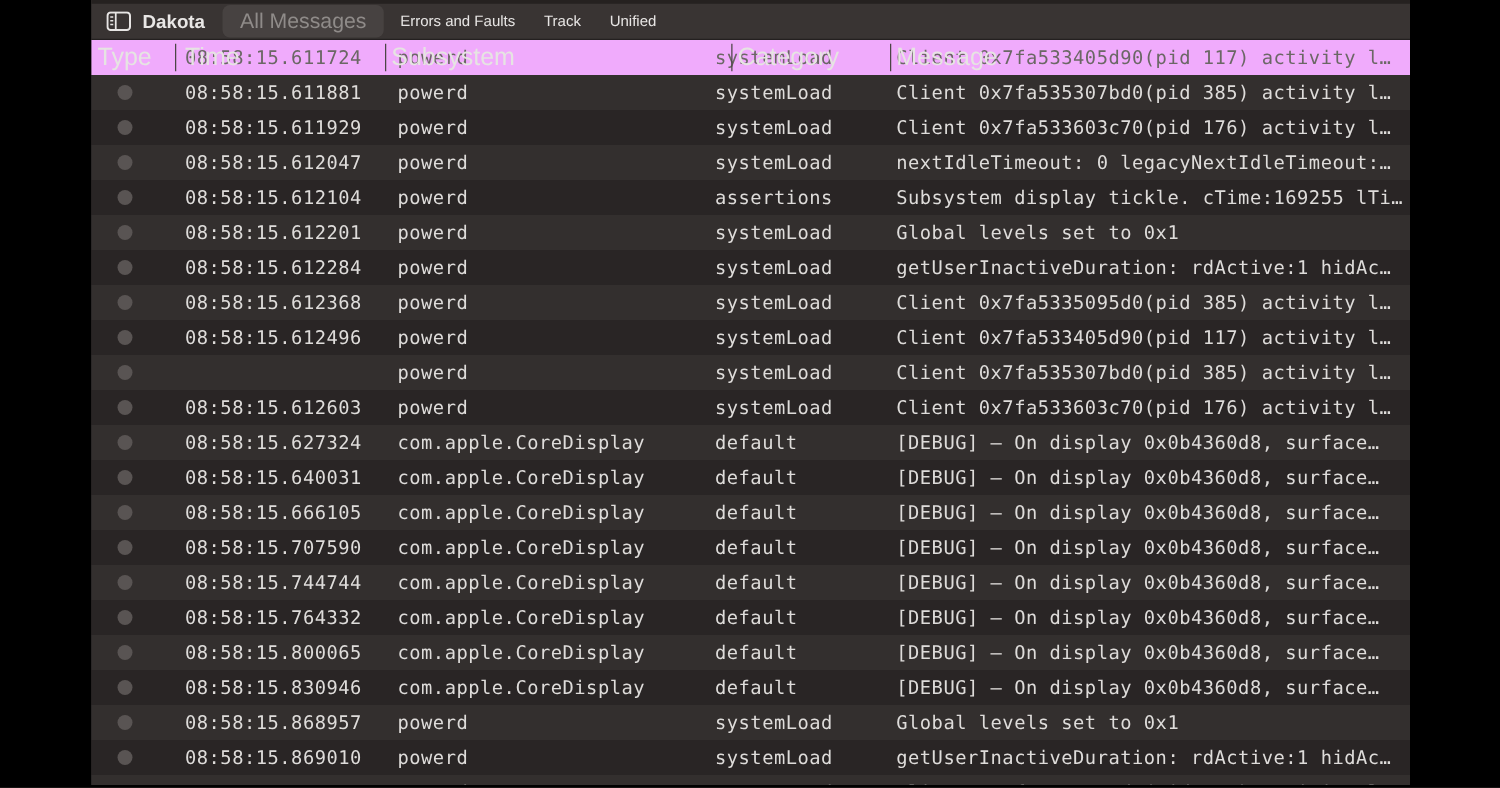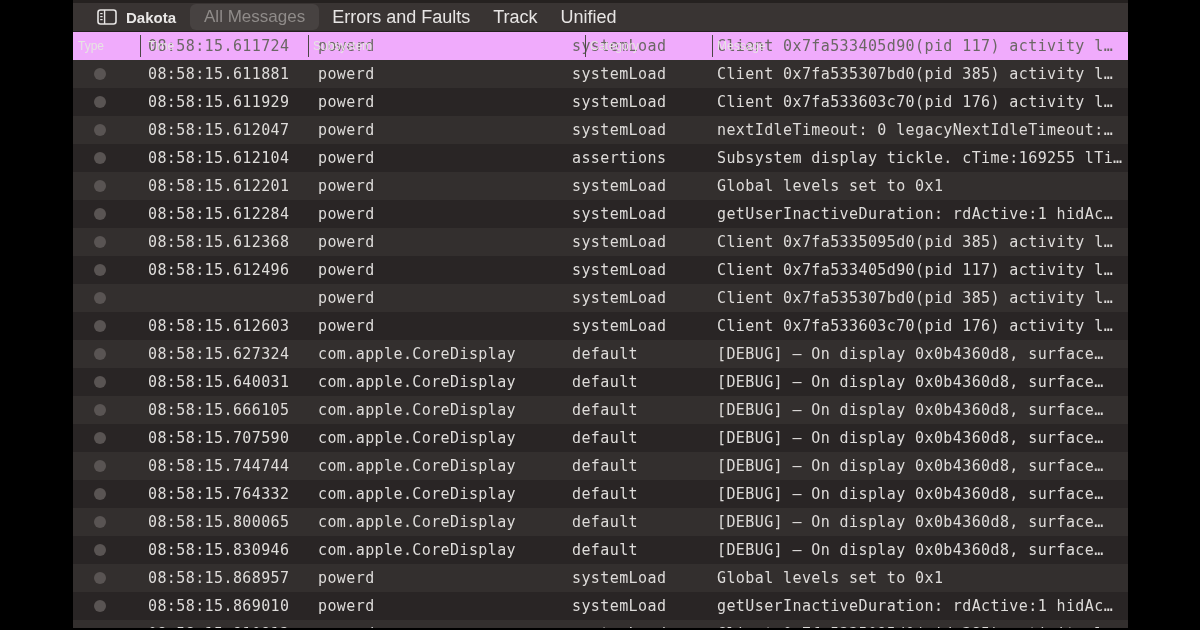--- a/index.html
+++ b/index.html
@@ -9,34 +9,34 @@
     -webkit-font-smoothing:antialiased;
   }
   .window{
     position:absolute;left:73px;top:0;width:1055px;height:628px;
     background:#2e2a29;overflow:hidden;
   }
   
   .toolbar{
     position:absolute;top:0;left:0;right:0;height:32px;box-sizing:border-box;
     background:#393433;border-top:3px solid #252120;border-bottom:1px solid #242020;
-    display:flex;align-items:center;padding-left:24px;
+    display:flex;align-items:center;padding-left:12px;
   }
   .tb-icon{width:20px;height:16px;flex:0 0 auto;display:block;cursor:default;}
   .tb-device{color:#e9e7e6;font-size:15px;font-weight:600;margin-left:9px;white-space:nowrap;}
   .seg-pill{
     background:#474241;border-radius:6px;padding:3px 14px;margin:0 13px 0 14px;
     color:#8f8b89;font-size:17px;font-weight:500;white-space:nowrap;
   }
   .toolbar-tabs{display:flex;gap:23px;align-items:center;}
-  .tb-tab{color:#e7e5e4;font-size:18px;font-weight:500;white-space:nowrap;}
+  .tb-tab{color:#e7e5e4;font-size:12px;font-weight:500;white-space:nowrap;}
   
   .thead{position:absolute;top:32px;left:0;right:0;height:28px;z-index:5;}
   .thead .col{
-    position:absolute;top:0;line-height:28px;font-size:12px;font-weight:500;color:#e6e4e2;
+    position:absolute;top:0;line-height:28px;font-size:20px;font-weight:500;color:#e6e4e2;
     white-space:nowrap;
   }
   .col-type{left:5px;} .col-time{left:75px;} .col-sub{left:240px;}
   .col-cat{left:517px;text-align:right;} .col-msg{left:644px;}
   .thead .sep{position:absolute;top:3px;bottom:3px;width:1px;background:#4b4645;}
   .sep1{left:67px;} .sep2{left:235px;} .sep3{left:512px;} .sep4{left:639px;}
   
   .rows{position:absolute;top:32px;left:0;right:0;z-index:1;}
   .row{position:relative;height:28px;width:100%;}
   .row:nth-child(odd){background:#292525;}

